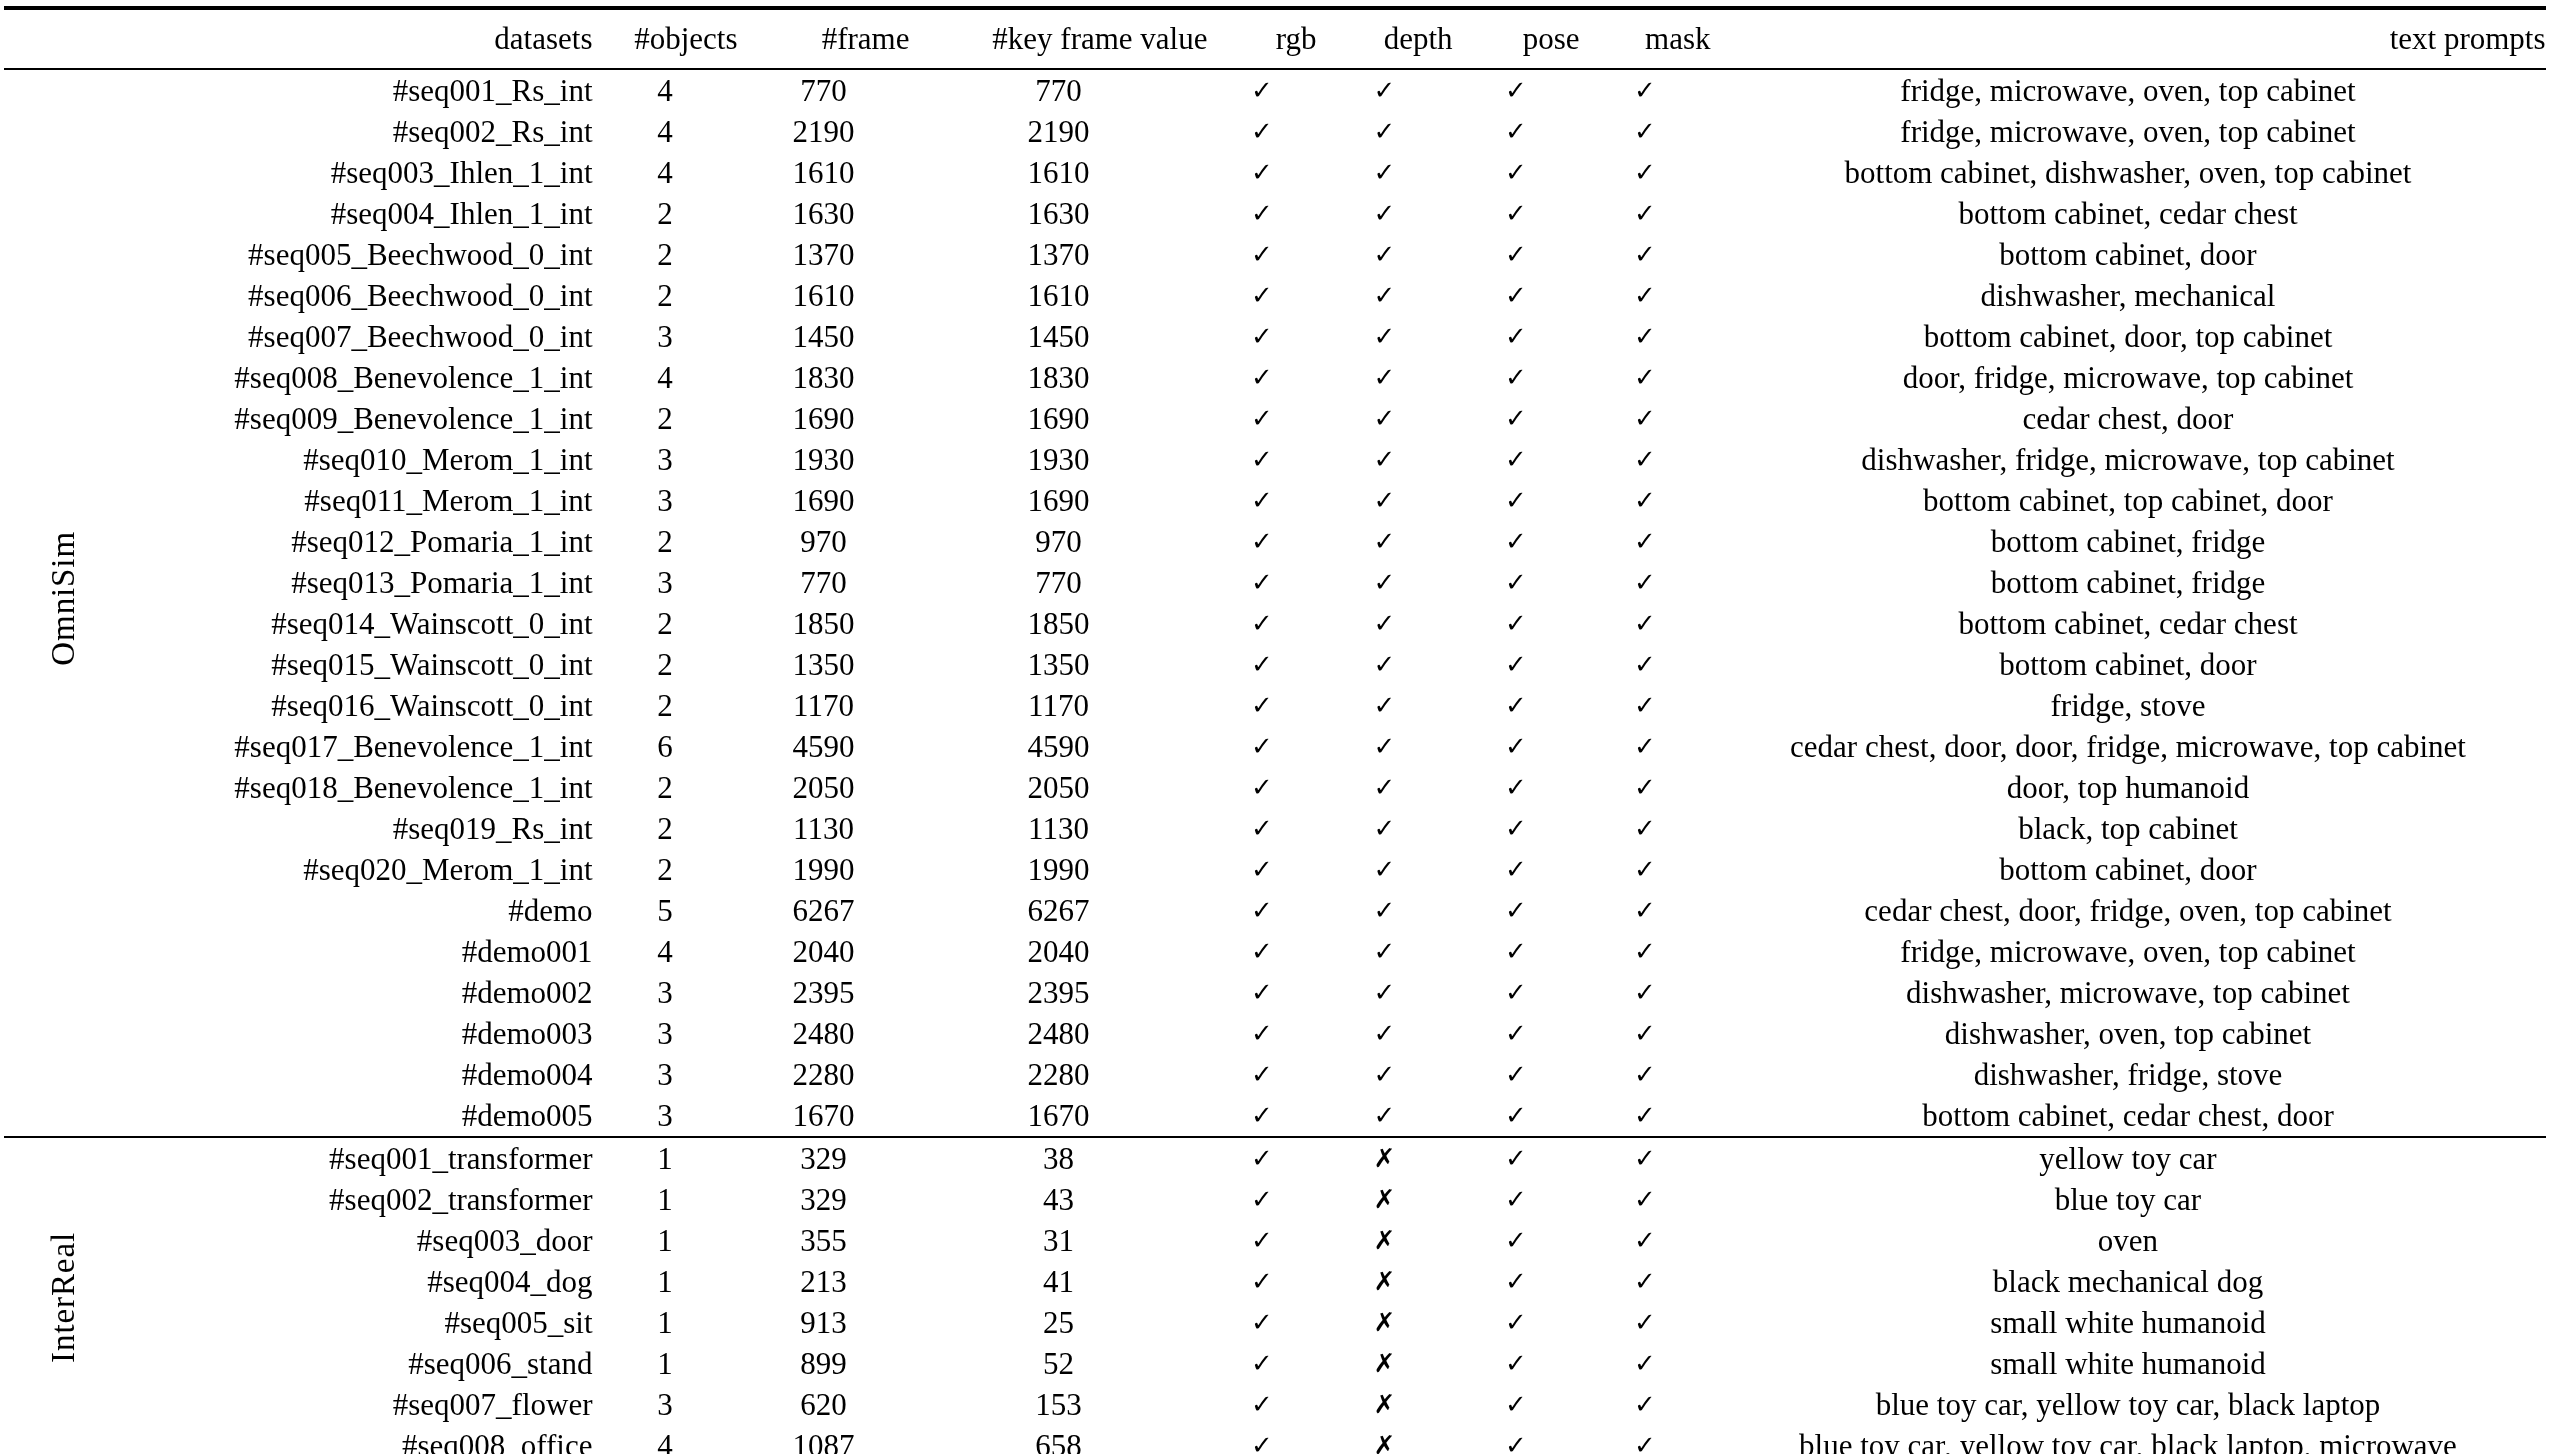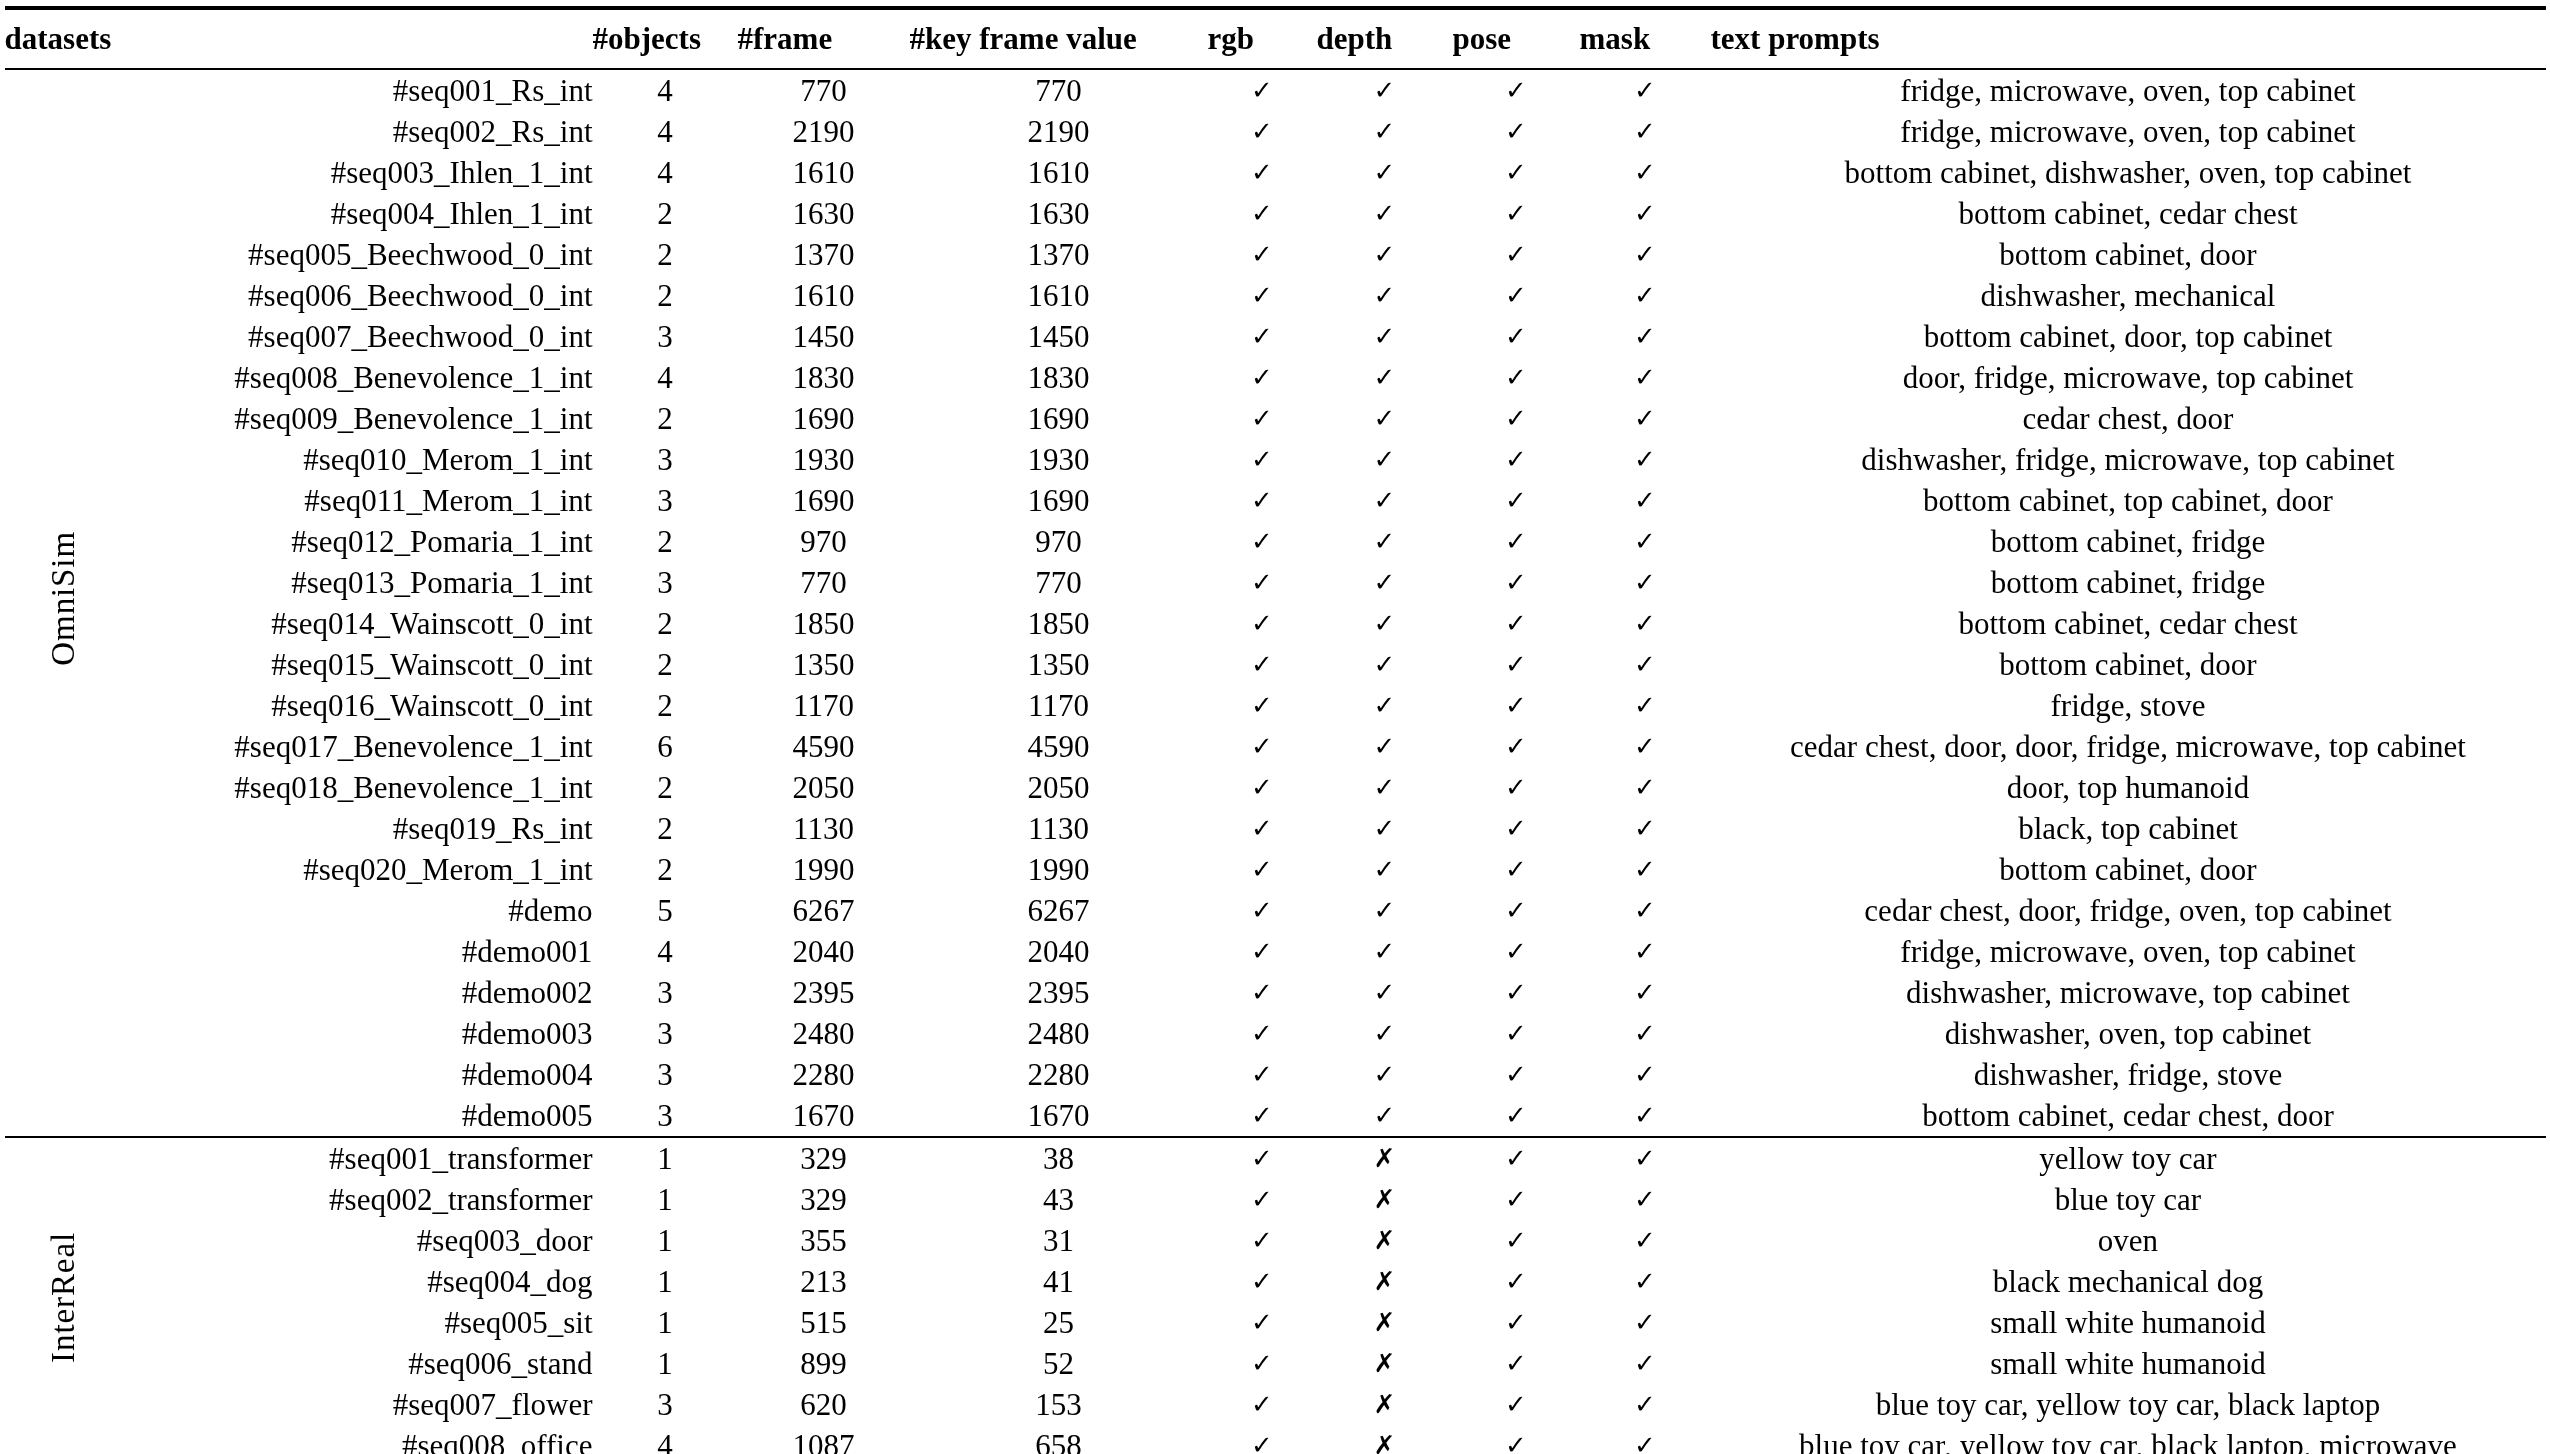--- a/index.html
+++ b/index.html
@@ -21,25 +21,25 @@
     border-collapse: collapse;
     width: 2539px;
     margin: 0 auto;
     border-top: 4.5px solid #000;
     border-bottom: 4.5px solid #000;
   }
   thead tr {
     border-bottom: 2.7px solid #000;
   }
   th {
-    font-weight: bold;
+    font-weight: normal;
     font-size: 31px;
     height: 58px;
     vertical-align: middle;
-    text-align: left;
+    text-align: right;
     padding: 0;
     white-space: nowrap;
     overflow: hidden;
   }
   td {
     font-size: 31px;
     line-height: 41px;
     height: 41px;
     padding: 0;
     text-align: center;
@@ -433,21 +433,21 @@
           <td>41</td>
           <td class="mark"><span class="check">✓</span></td>
           <td class="mark"><span class="cross">✗</span></td>
           <td class="mark"><span class="check">✓</span></td>
           <td class="mark"><span class="check">✓</span></td>
           <td>black mechanical dog</td>
         </tr>
         <tr>
           <td class="dataset-name">#seq005_sit</td>
           <td>1</td>
-          <td>515</td>
+          <td>913</td>
           <td>25</td>
           <td class="mark"><span class="check">✓</span></td>
           <td class="mark"><span class="cross">✗</span></td>
           <td class="mark"><span class="check">✓</span></td>
           <td class="mark"><span class="check">✓</span></td>
           <td>small white humanoid</td>
         </tr>
         <tr>
           <td class="dataset-name">#seq006_stand</td>
           <td>1</td>

